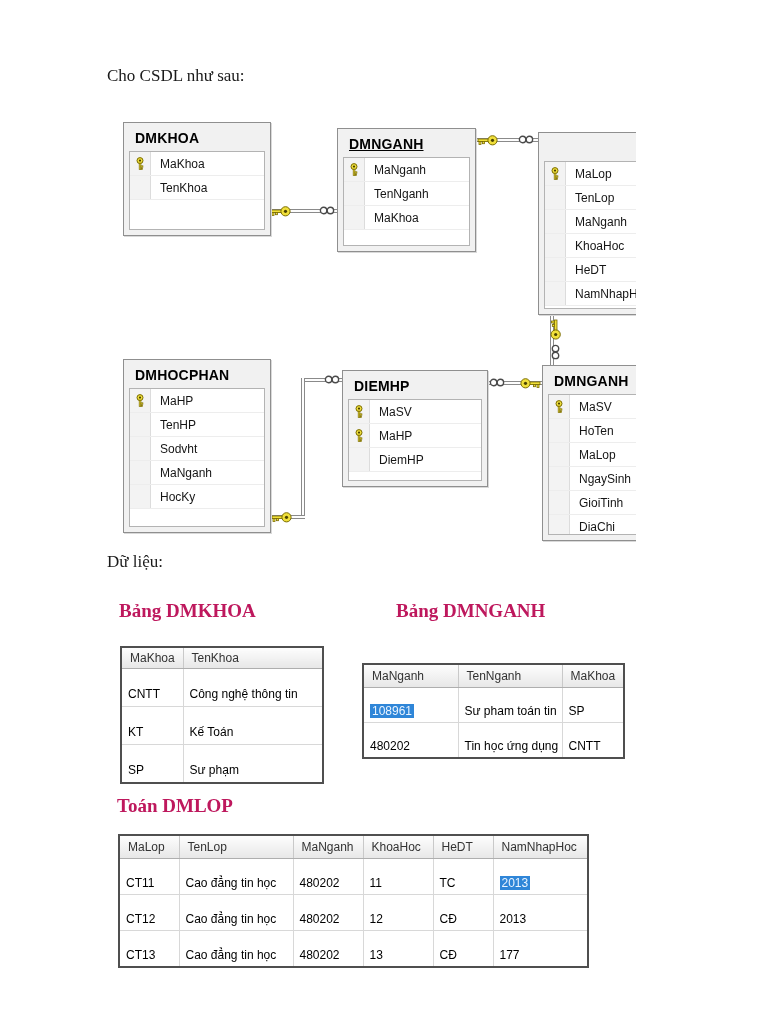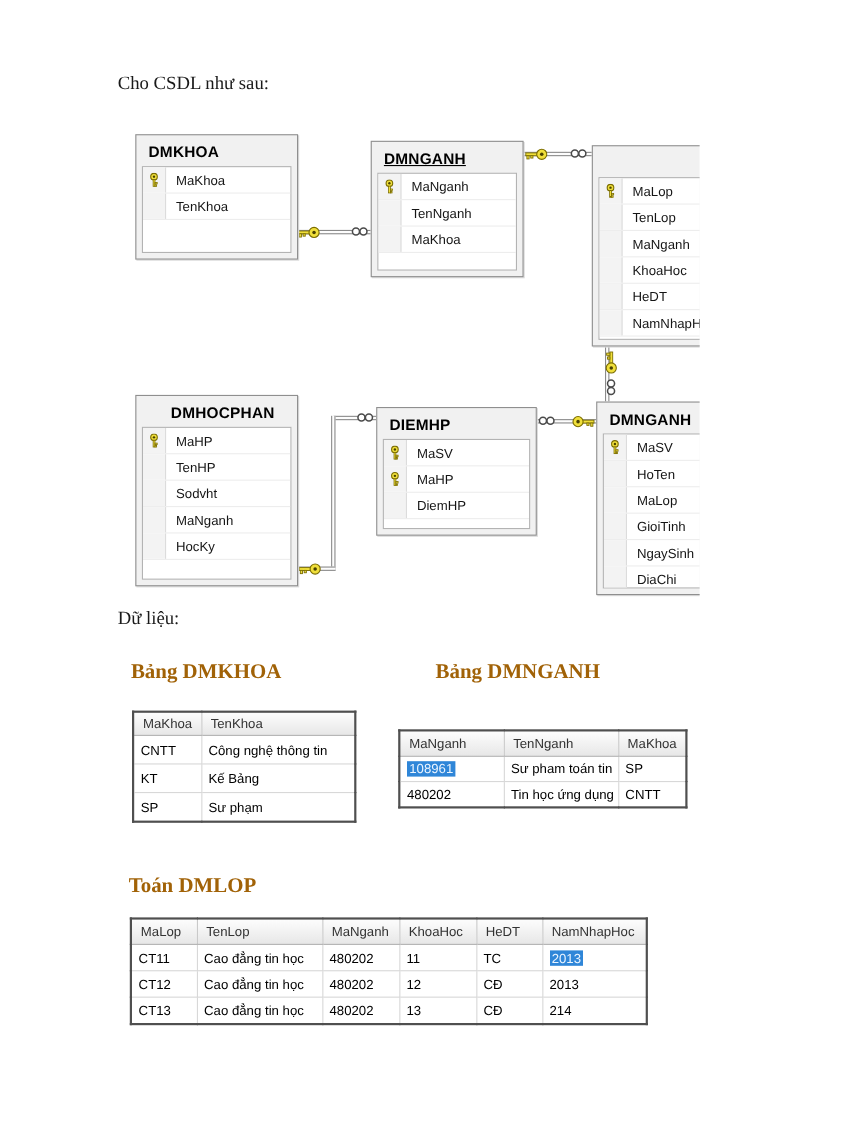--- a/index.html
+++ b/index.html
@@ -1,19 +1,19 @@
 <!DOCTYPE html>
 <html><head>
 <meta charset="utf-8">
 <style>
   html,body{margin:0;padding:0;background:#ffffff;}
   .page{position:relative;width:636px;height:1024px;background:#ffffff;overflow:hidden;
         font-family:"Liberation Sans",sans-serif;}
   .doc-text{position:absolute;font-family:"Liberation Serif",serif;font-size:17px;color:#1a1a1a;}
-  .tbl-heading{position:absolute;font-family:"Liberation Serif",serif;font-size:19px;font-weight:bold;color:#a16207;}
+  .tbl-heading{position:absolute;font-family:"Liberation Serif",serif;font-size:19px;font-weight:bold;color:#be185d;}
 
   
   .entity{position:absolute;background:#f1f1f1;border:1px solid #8f8f8f;box-shadow:1px 1px 0 #d9d9d9;}
   .entity-title{font-weight:bold;font-size:14px;color:#000;padding:7px 0 0 11px;letter-spacing:.2px;}
   .entity-body{position:absolute;left:5px;right:5px;top:28px;bottom:5px;background:#ffffff;border:1px solid #b3b3b3;overflow:hidden;}
   .field-row{display:flex;align-items:center;height:23px;border-bottom:1px solid #ededed;}
   .gutter{width:20px;align-self:stretch;background:#f3f3f3;border-right:1px solid #dcdcdc;display:flex;align-items:center;justify-content:center;}
   .gutter svg{visibility:hidden;}
   .field-row.pk .gutter svg{visibility:visible;}
   .fname{padding-left:9px;font-size:12px;color:#151515;white-space:nowrap;}
@@ -21,21 +21,21 @@
   
   .rel-h{position:absolute;height:2px;background:#fdfdfd;border-top:1px solid #8a8a8a;border-bottom:1px solid #8a8a8a;}
   .rel-v{position:absolute;width:2px;background:#fdfdfd;border-left:1px solid #8a8a8a;border-right:1px solid #8a8a8a;}
   .rel-icon{position:absolute;line-height:0;}
 
   
   .grid{position:absolute;border-collapse:collapse;table-layout:fixed;background:#fff;
         border:2px solid #4f4f4f;font-size:12px;}
   .grid th{background:linear-gradient(#fdfdfd,#e7e7e7);border:1px solid #c9c9c9;border-bottom:1px solid #aeaeae;
            font-weight:normal;color:#333;text-align:left;padding:0 2px 0 8px;white-space:nowrap;overflow:hidden;}
-  .grid td{border:1px solid #d8d8d8;padding:0 2px 0 6px;color:#000;white-space:nowrap;overflow:hidden;}
+  .grid td{border:1px solid #d8d8d8;padding:12px 2px 0 6px;color:#000;white-space:nowrap;overflow:hidden;}
   .g1 th{height:20px}.g1 td{height:25px}
   .g2 th{height:22px}.g2 td{height:22px}
   .g3 th{height:22px}.g3 td{height:23px}
   .sel{background:#2f86d8;color:#eaf4ff;padding:0 2px;}
 </style>
 </head>
 <body>
 
 <svg width="0" height="0" style="position:absolute">
   <defs>
@@ -218,21 +218,21 @@
             <span class="gutter">
               <svg width="11" height="14">
                 <use href="#ico-key-row"></use>
               </svg>
             </span>
             <span class="fname">NamNhapHoc</span>
           </div>
         </div>
     </div>
 
-    <div class="entity" style="left:123px;top:359px;width:146px;height:172px;text-align:center;">
+    <div class="entity" style="left:123px;top:359px;width:146px;height:172px;">
       <div class="entity-title">DMHOCPHAN</div>
       <div class="entity-body">
 
           <div class="field-row pk">
             <span class="gutter">
               <svg width="11" height="14">
                 <use href="#ico-key-row"></use>
               </svg>
             </span>
             <span class="fname">MaHP</span>
@@ -339,30 +339,30 @@
             </span>
             <span class="fname">MaLop</span>
           </div>
 
           <div class="field-row">
             <span class="gutter">
               <svg width="11" height="14">
                 <use href="#ico-key-row"></use>
               </svg>
             </span>
+            <span class="fname">NgaySinh</span>
+          </div>
+
+          <div class="field-row">
+            <span class="gutter">
+              <svg width="11" height="14">
+                <use href="#ico-key-row"></use>
+              </svg>
+            </span>
             <span class="fname">GioiTinh</span>
-          </div>
-
-          <div class="field-row">
-            <span class="gutter">
-              <svg width="11" height="14">
-                <use href="#ico-key-row"></use>
-              </svg>
-            </span>
-            <span class="fname">NgaySinh</span>
           </div>
 
           <div class="field-row">
             <span class="gutter">
               <svg width="11" height="14">
                 <use href="#ico-key-row"></use>
               </svg>
             </span>
             <span class="fname">DiaChi</span>
           </div>
@@ -387,21 +387,21 @@
           <th>TenKhoa</th>
         </tr>
       </thead>
       <tbody>
         <tr>
           <td>CNTT</td>
           <td>Công nghệ thông tin</td>
         </tr>
         <tr>
           <td>KT</td>
-          <td>Kế Bảng</td>
+          <td>Kế Toán</td>
         </tr>
         <tr>
           <td>SP</td>
           <td>Sư phạm</td>
         </tr>
       </tbody>
     </table>
 
   <table class="grid g2" style="left:362px;top:663px;width:261px;">
     <colgroup>
@@ -465,18 +465,18 @@
           <td>12</td>
           <td>CĐ</td>
           <td>2013</td>
         </tr>
         <tr>
           <td>CT13</td>
           <td>Cao đẳng tin học</td>
           <td>480202</td>
           <td>13</td>
           <td>CĐ</td>
-          <td>214</td>
+          <td>177</td>
         </tr>
       </tbody>
     </table>
 
 </div>
 
 </body></html>

